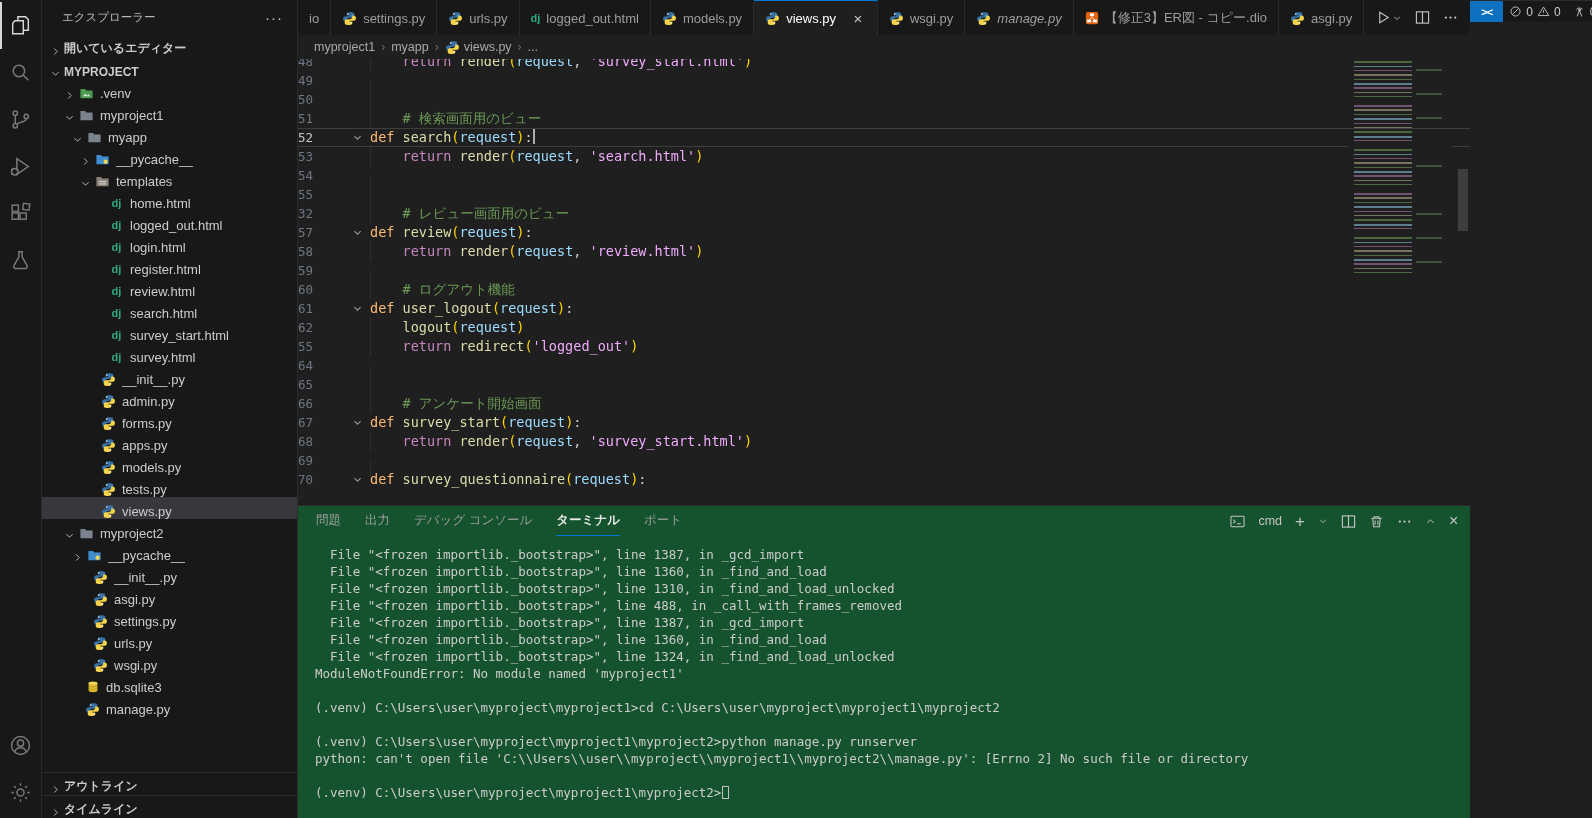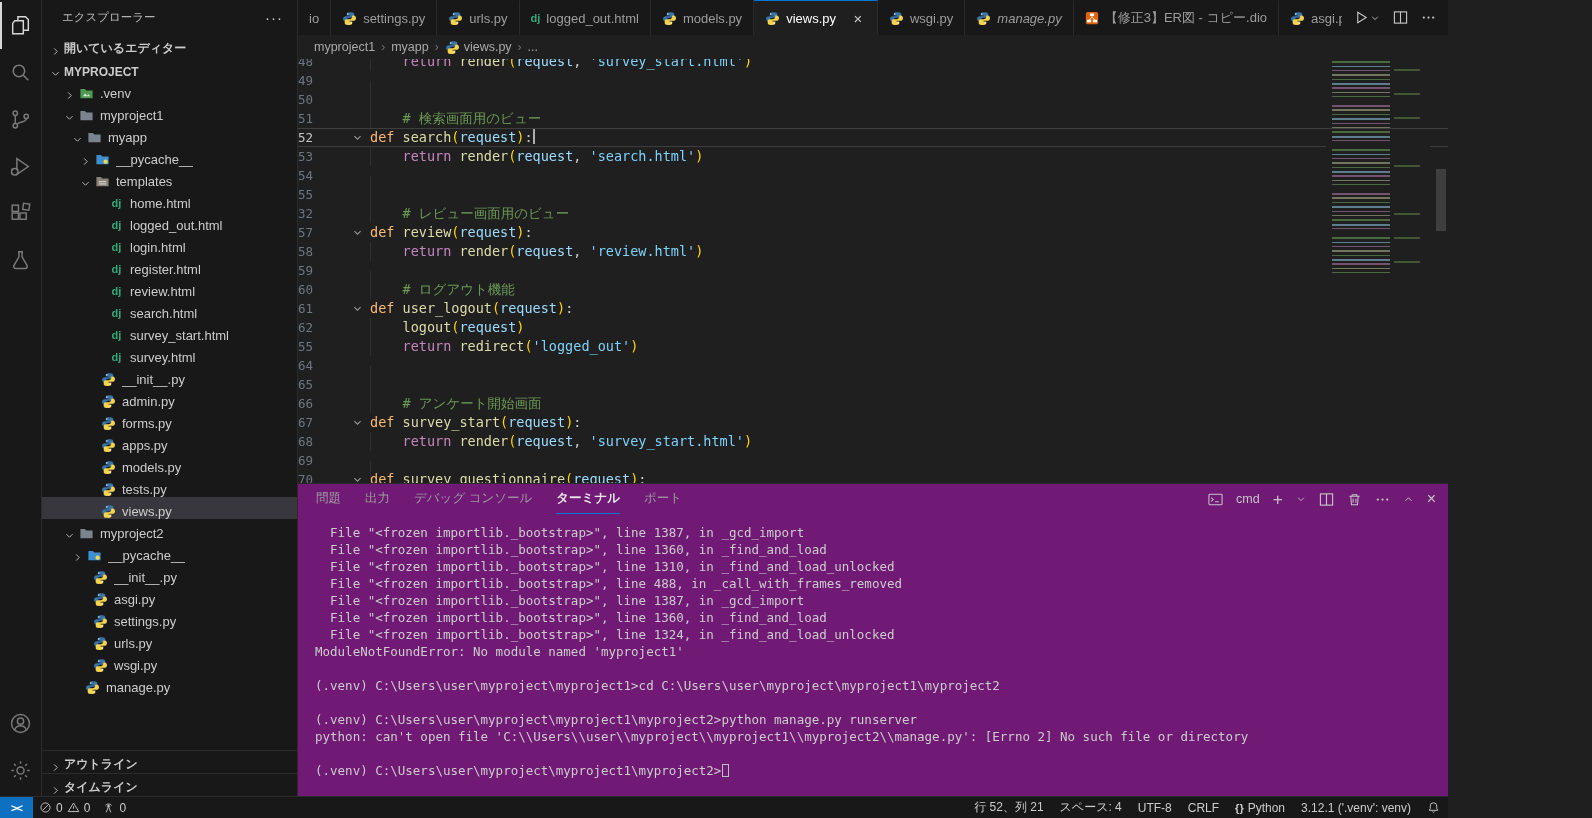--- a/index.html
+++ b/index.html
@@ -1,17 +1,17 @@
 <!DOCTYPE html>
 <html><head>
 <meta charset="utf-8">
 <style>
 *{margin:0;padding:0;box-sizing:border-box}
 html,body{width:1592px;height:818px;overflow:hidden;background:#1f1f1f;font-family:"Liberation Sans",sans-serif;-webkit-font-smoothing:antialiased}
-.window{display:flex;flex-direction:column;width:1448px;height:818px}
+.window{display:flex;flex-direction:row;width:1448px;height:818px}
 .body-row{flex:1;display:flex;min-height:0}
 
 .activitybar{width:42px;background:#181818;border-right:1px solid #2b2b2b;display:flex;flex-direction:column;justify-content:space-between;padding:2px 0 2px 0;flex:none}
 .ab-group{display:flex;flex-direction:column}
 .ab-item{height:47px;display:flex;align-items:center;justify-content:center;color:#7a7a7a;cursor:pointer;border-left:2px solid transparent;border-right:2px solid transparent}
 .ab-item.active{color:#d7d7d7;border-left-color:#d7d7d7}
 .ab-item svg{width:25px;height:25px}
 
 .sidebar{width:256px;background:#181818;border-right:1px solid #2b2b2b;color:#cccccc;display:flex;flex-direction:column;font-size:13px;flex:none;overflow:hidden}
 .sb-header{height:35px;flex:none;display:flex;align-items:center;justify-content:space-between;padding:0 14px 0 20px;color:#bbbbbb;font-size:11.5px}
@@ -51,33 +51,33 @@
 .code{position:absolute;top:-7px;left:0;right:0;font-family:"DejaVu Sans Mono",monospace;font-size:13.5px;line-height:19px}
 .line{display:flex;height:19px;align-items:center;position:relative}
 .line.cur{box-shadow:inset 0 1px 0 rgba(255,255,255,.14),inset 0 -1px 0 rgba(255,255,255,.14)}
 .ln{width:48px;flex:none;text-align:left;color:#6e7681;font-size:12.5px;user-select:none}
 .line.cur .ln{color:#c6c6c6}
 .fold{width:22px;flex:none;display:flex;align-items:center;justify-content:center;color:#9a9a9a}
 .fold svg{width:11px;height:11px}
 .lc{white-space:pre;position:relative;padding-left:2px;color:#cccccc}
 .lc.g::before{content:"";position:absolute;left:2px;top:0;height:19px;width:1px;background:#2f2f2f}
 .tk-kw{color:#fdba74}.tk-ctl{color:#c586c0}.tk-fn{color:#dcdcaa}.tk-var{color:#9cdcfe}
-.tk-str{color:#7dd3fc}.tk-cm{color:#6a9955}.tk-pl{color:#cccccc}.tk-br{color:#ffd700}
+.tk-str{color:#f0abfc}.tk-cm{color:#6a9955}.tk-pl{color:#cccccc}.tk-br{color:#ffd700}
 .caret{display:inline-block;width:2px;height:15px;background:#aeafad;vertical-align:-2px;margin-left:0px}
 .minimap{position:absolute;top:2px;right:18px;width:104px;height:212px;
  background-image:
   repeating-linear-gradient(180deg, transparent 0 36px, #1f1f1f 36px 44px),
   repeating-linear-gradient(180deg, rgba(106,153,85,.6) 0 1.6px, transparent 1.6px 4.6px, rgba(156,220,254,.5) 4.6px 6.2px, transparent 6.2px 8.8px, rgba(197,134,192,.5) 8.8px 10.4px, transparent 10.4px 13px, rgba(220,220,170,.45) 13px 14.6px, transparent 14.6px 17.6px),
   repeating-linear-gradient(180deg, rgba(106,153,85,.45) 0 2px, transparent 2px 24px);
  background-size:104px 100%,58px 100%,26px 100%;
  background-position:0 0,6px 0,68px 8px;background-repeat:no-repeat,no-repeat,no-repeat}
 .scrollbar{position:absolute;top:0;right:0;width:14px;height:100%}
 .scroll-thumb{position:absolute;top:110px;left:2px;width:10px;height:62px;background:#494949;opacity:.75}
 
-.panel{height:313px;flex:none;border-top:1px solid #2b2b2b;background:#701a75;display:flex;flex-direction:column}
+.panel{height:313px;flex:none;border-top:1px solid #2b2b2b;background:#14532d;display:flex;flex-direction:column}
 .panel-header{height:30px;flex:none;display:flex;align-items:stretch;justify-content:space-between;padding:0 12px 0 18px}
 .panel-tabs{display:flex;gap:24px}
 .ptab{color:#9d9d9d;font-size:12.5px;display:flex;align-items:center;border-bottom:1px solid transparent;cursor:pointer}
 .ptab.active{color:#e7e7e7;border-bottom-color:#0078d4;font-weight:bold}
 .panel-actions{display:flex;align-items:center;gap:13px;color:#c5c5c5}
 .pa-item{display:flex;align-items:center;gap:13px;cursor:pointer;font-size:12.5px}
 .pa-item svg{width:15px;height:15px}
 .pa-plus{font-size:17px;line-height:1}
 .pa-x{font-size:16px}
 .terminal{flex:1;padding:10px 0 0 17px;font-family:"DejaVu Sans Mono",monospace;font-size:12.5px;line-height:17px;color:#cccccc;overflow:hidden}
@@ -484,20 +484,31 @@
             <span class="tspacer"></span>
             <span class="ticon">
               <svg viewBox="0 0 16 16" width="15" height="15">
                 <path fill="#3973a6" d="M7.9 1.2c-1.8 0-2.9.8-2.9 2.1v1.6h3v.6H3.9C2.3 5.5 1.1 6.6 1.1 8.3c0 1.7 1 2.9 2.6 2.9h1.4V9.6c0-1.3 1.2-2.3 2.8-2.3h3c1.3 0 2.2-.9 2.2-2.1V3.3c0-1.3-1.2-2.1-3-2.1z"></path>
                 <circle cx="6.2" cy="3.2" r=".75" fill="#fff"></circle>
                 <path fill="#f6d34c" d="M8.1 14.8c1.8 0 2.9-.8 2.9-2.1v-1.6H8v-.6h4.1c1.6 0 2.8-1.1 2.8-2.8 0-1.7-1-2.9-2.6-2.9h-1.4v1.6c0 1.3-1.2 2.3-2.8 2.3h-3c-1.3 0-2.2.9-2.2 2.1v1.9c0 1.3 1.2 2.1 3 2.1z"></path>
                 <circle cx="9.8" cy="12.8" r=".75" fill="#fff"></circle>
               </svg>
             </span>
             <span class="tlabel">wsgi.py</span>
+          </div>
+          <div class="sb-row tree-row" style="padding-left: 18px;">
+            <span class="tspacer"></span>
+            <span class="ticon">
+              <svg viewBox="0 0 16 16" width="14" height="14">
+                <path fill="#dcb92c" d="M3 3.6C3 2.7 5.2 2 8 2s5 .7 5 1.6v8.8c0 .9-2.2 1.6-5 1.6s-5-.7-5-1.6z"></path>
+                <ellipse cx="8" cy="3.6" rx="5" ry="1.6" fill="#f2d65a"></ellipse>
+                <path d="M3 6.6c1 .7 2.9 1.1 5 1.1s4-.4 5-1.1M3 9.6c1 .7 2.9 1.1 5 1.1s4-.4 5-1.1" stroke="#b7971f" stroke-width=".9" fill="none"></path>
+              </svg>
+            </span>
+            <span class="tlabel">db.sqlite3</span>
           </div>
           <div class="sb-row tree-row" style="padding-left: 18px;">
             <span class="tspacer"></span>
             <span class="ticon">
               <svg viewBox="0 0 16 16" width="15" height="15">
                 <path fill="#3973a6" d="M7.9 1.2c-1.8 0-2.9.8-2.9 2.1v1.6h3v.6H3.9C2.3 5.5 1.1 6.6 1.1 8.3c0 1.7 1 2.9 2.6 2.9h1.4V9.6c0-1.3 1.2-2.3 2.8-2.3h3c1.3 0 2.2-.9 2.2-2.1V3.3c0-1.3-1.2-2.1-3-2.1z"></path>
                 <circle cx="6.2" cy="3.2" r=".75" fill="#fff"></circle>
                 <path fill="#f6d34c" d="M8.1 14.8c1.8 0 2.9-.8 2.9-2.1v-1.6H8v-.6h4.1c1.6 0 2.8-1.1 2.8-2.8 0-1.7-1-2.9-2.6-2.9h-1.4v1.6c0 1.3-1.2 2.3-2.8 2.3h-3c-1.3 0-2.2.9-2.2 2.1v1.9c0 1.3 1.2 2.1 3 2.1z"></path>
                 <circle cx="9.8" cy="12.8" r=".75" fill="#fff"></circle>
               </svg>

